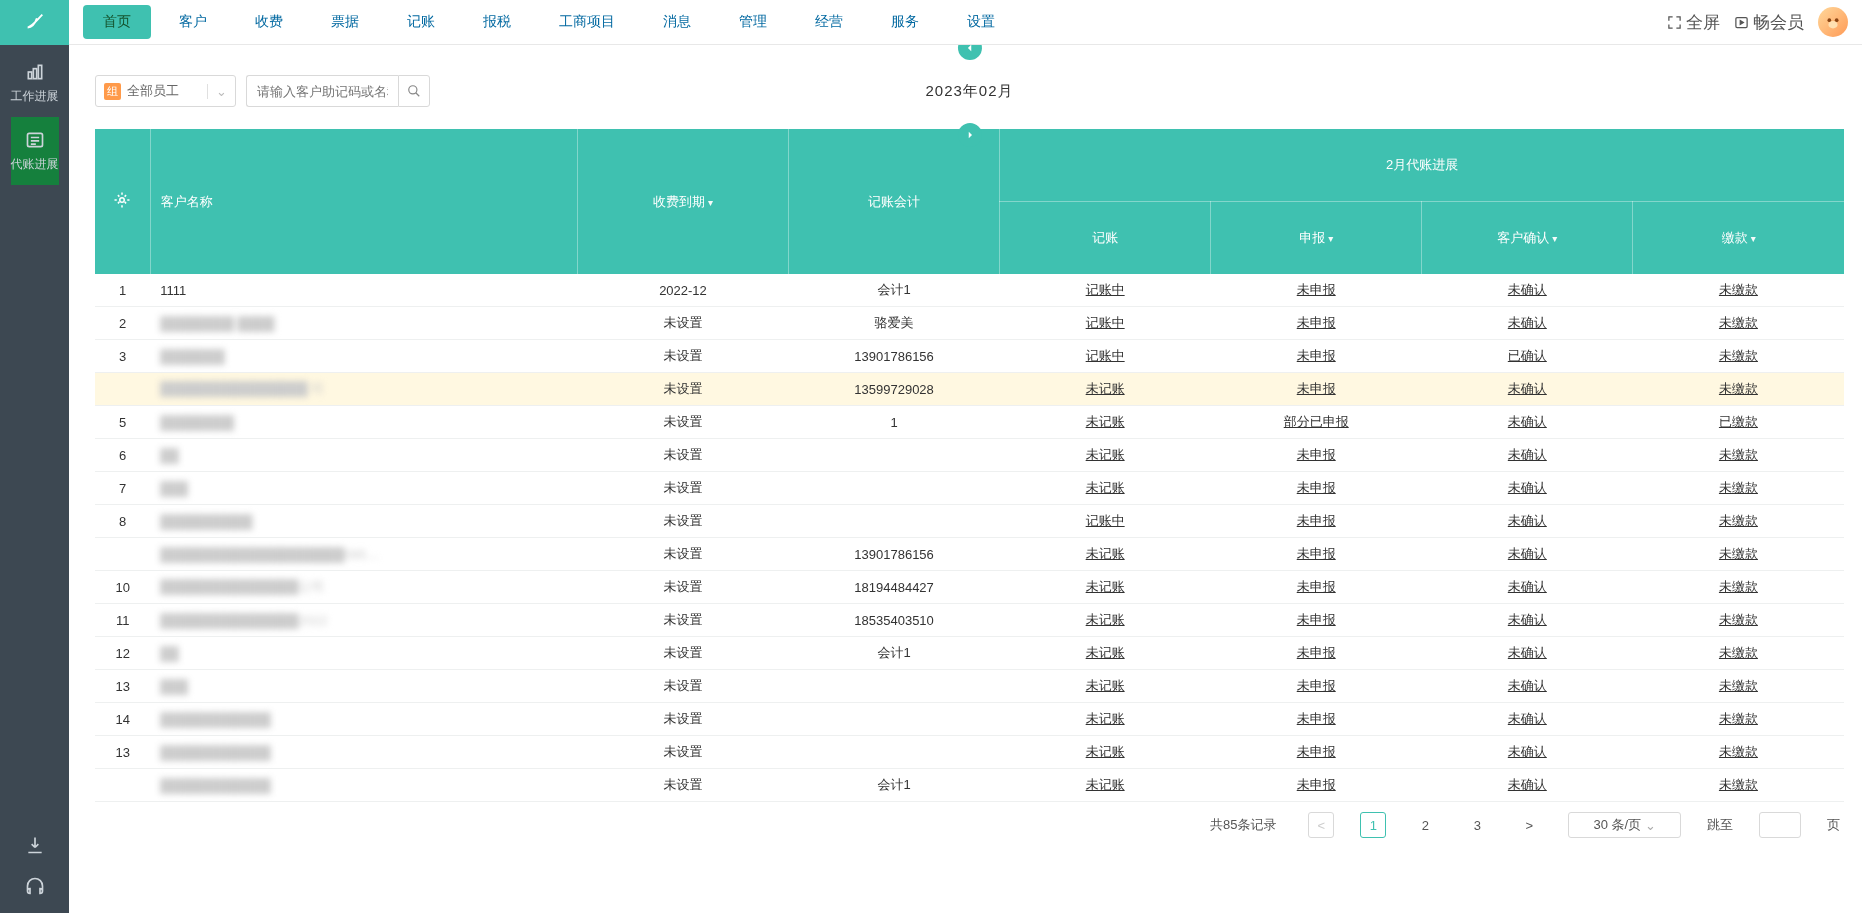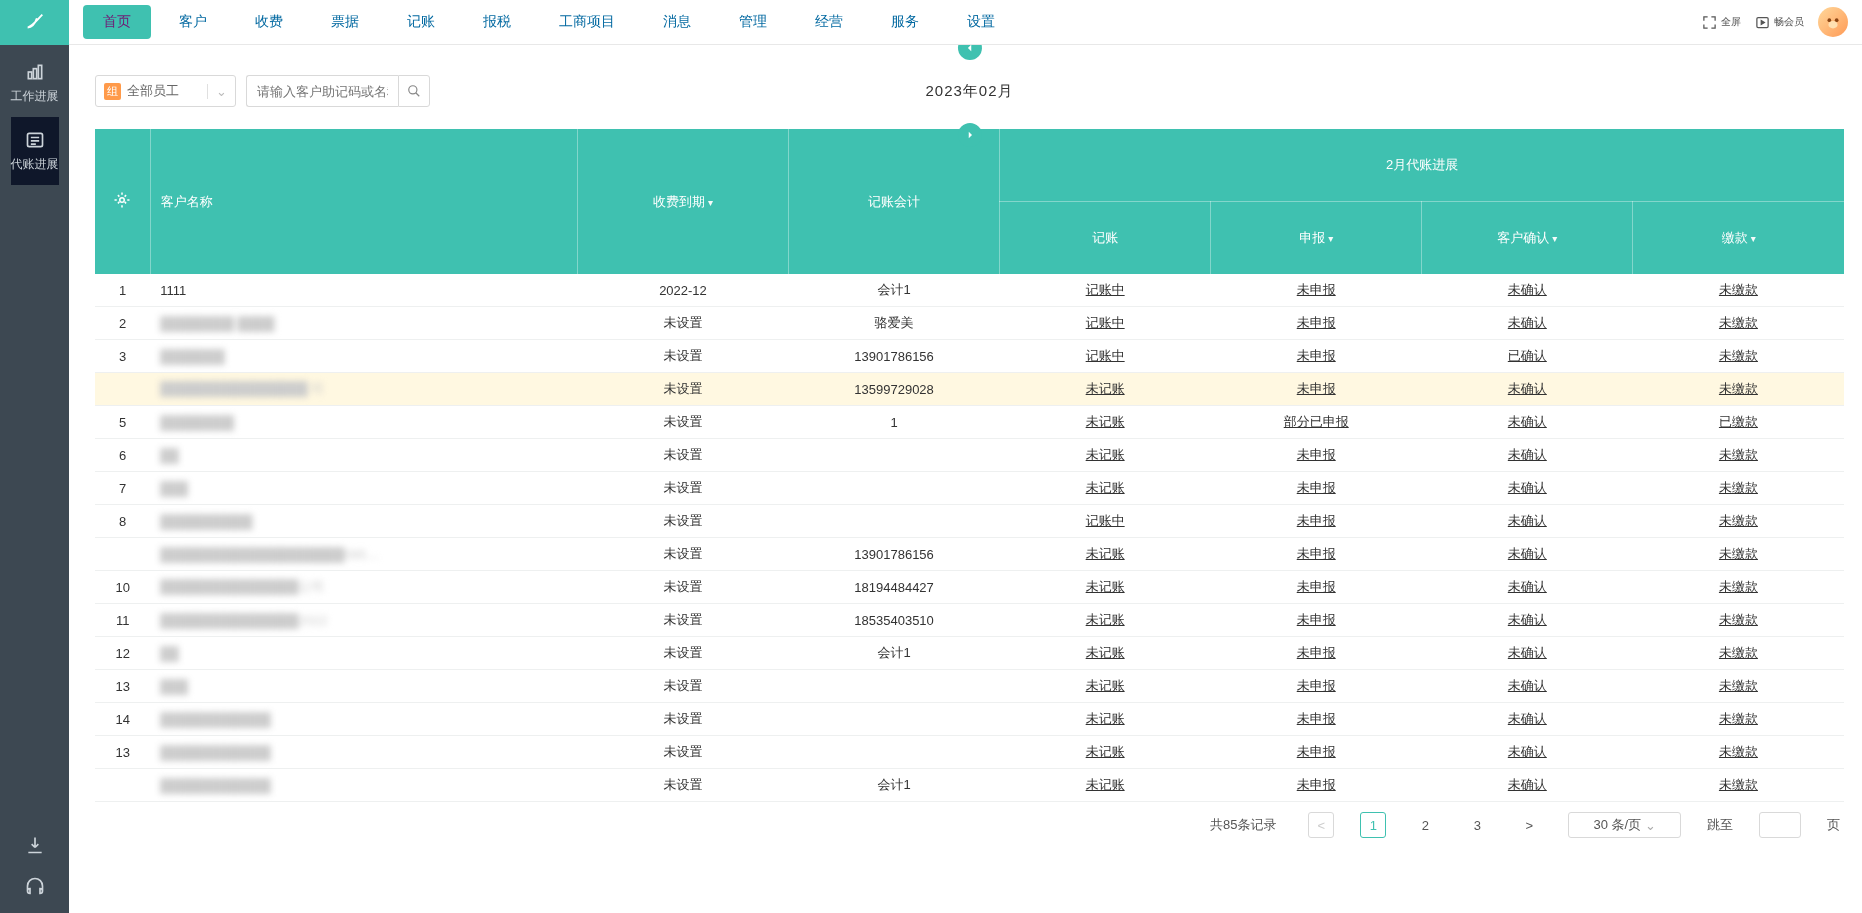--- a/index.html
+++ b/index.html
@@ -4,30 +4,30 @@
 <style>
 * { margin:0; padding:0; box-sizing:border-box; font-family:"Microsoft YaHei","PingFang SC",Arial,sans-serif; }
 body { background:#fff; font-size:13px; color:#333; }
 
 
 .topnav { display:flex; align-items:center; height:45px; border-bottom:1px solid #e8e8e8; }
 .logo { width:69px; height:45px; background:#3fc1b0; display:flex; align-items:center; justify-content:center; }
 .logo svg { width:22px; height:22px; }
 .nav-items { display:flex; align-items:center; flex:1; padding-left:10px; }
 .nav-item { padding:8px 20px; margin:0 4px; color:#0369a1; cursor:pointer; border-radius:4px; font-size:14px; }
-.nav-item.active { background:#3fc1b0; color:#701a75; }
+.nav-item.active { background:#3fc1b0; color:#14532d; }
 .nav-right { display:flex; align-items:center; gap:14px; padding-right:14px; }
-.nav-right-item { display:flex; align-items:center; gap:4px; color:#555; cursor:pointer; font-size:10px; }
+.nav-right-item { display:flex; align-items:center; gap:4px; color:#555; cursor:pointer; font-size:17px; }
 .avatar { width:30px; height:30px; border-radius:50%; background:linear-gradient(135deg,#ffd89b,#ff9a56); display:flex; align-items:center; justify-content:center; }
 
 
 .main-layout { display:flex; height:calc(100vh - 45px); }
 .sidebar { width:69px; background:#3d4852; display:flex; flex-direction:column; align-items:center; padding-top:4px; color:#cdd4da; position:relative; }
 .side-item { width:100%; display:flex; flex-direction:column; align-items:center; gap:5px; padding:12px 0; cursor:pointer; font-size:12px; }
-.side-item.active { background:#0f172a; }
+.side-item.active { background:#15803d; }
 .side-item .icn { width:22px; height:22px; display:flex; align-items:center; justify-content:center; }
 .side-bottom { margin-top:auto; padding-bottom:14px; display:flex; flex-direction:column; gap:18px; align-items:center; }
 .side-bottom .icn { cursor:pointer; }
 
 .content { flex:1; overflow:auto; padding:30px 18px 12px 26px; background:#fff; }
 .content-card { background:#fff; padding:0 0 8px 0; }
 
 
 .toolbar { display:flex; align-items:center; gap:10px; position:relative; margin-bottom:22px; }
 .emp-select { display:flex; align-items:center; border:1px solid #d9d9d9; border-radius:3px; height:32px; width:141px; padding:0 8px; gap:6px; color:#666; }

